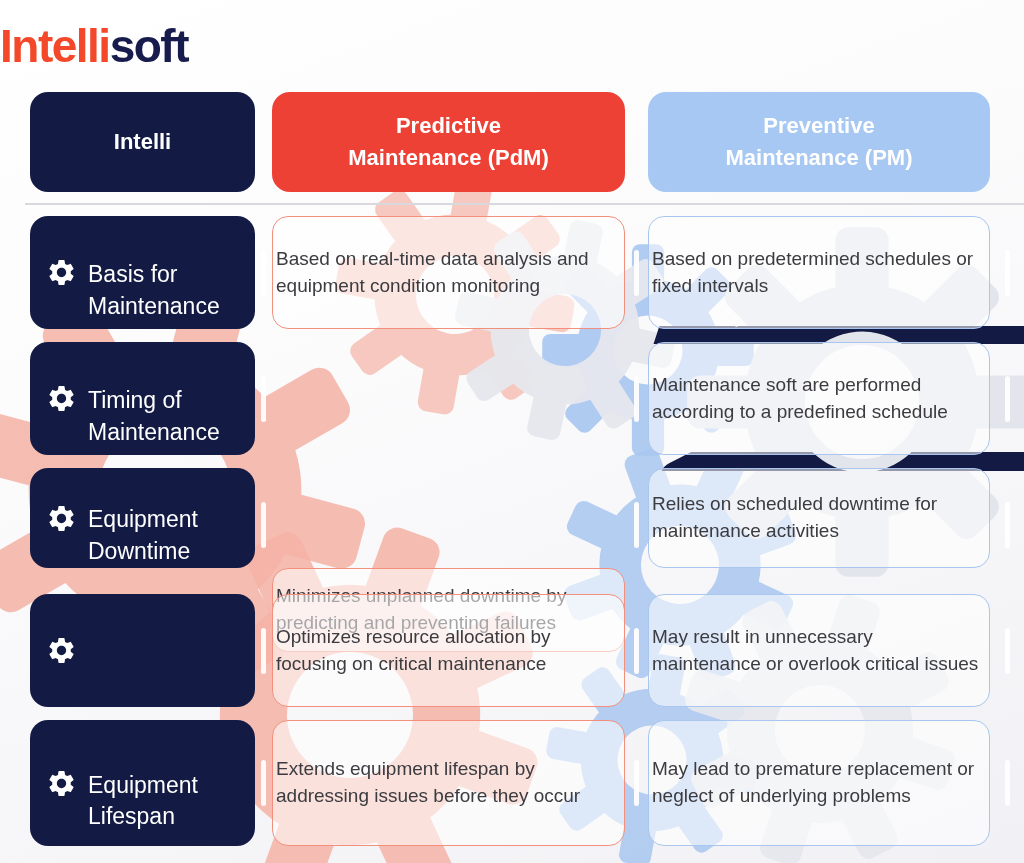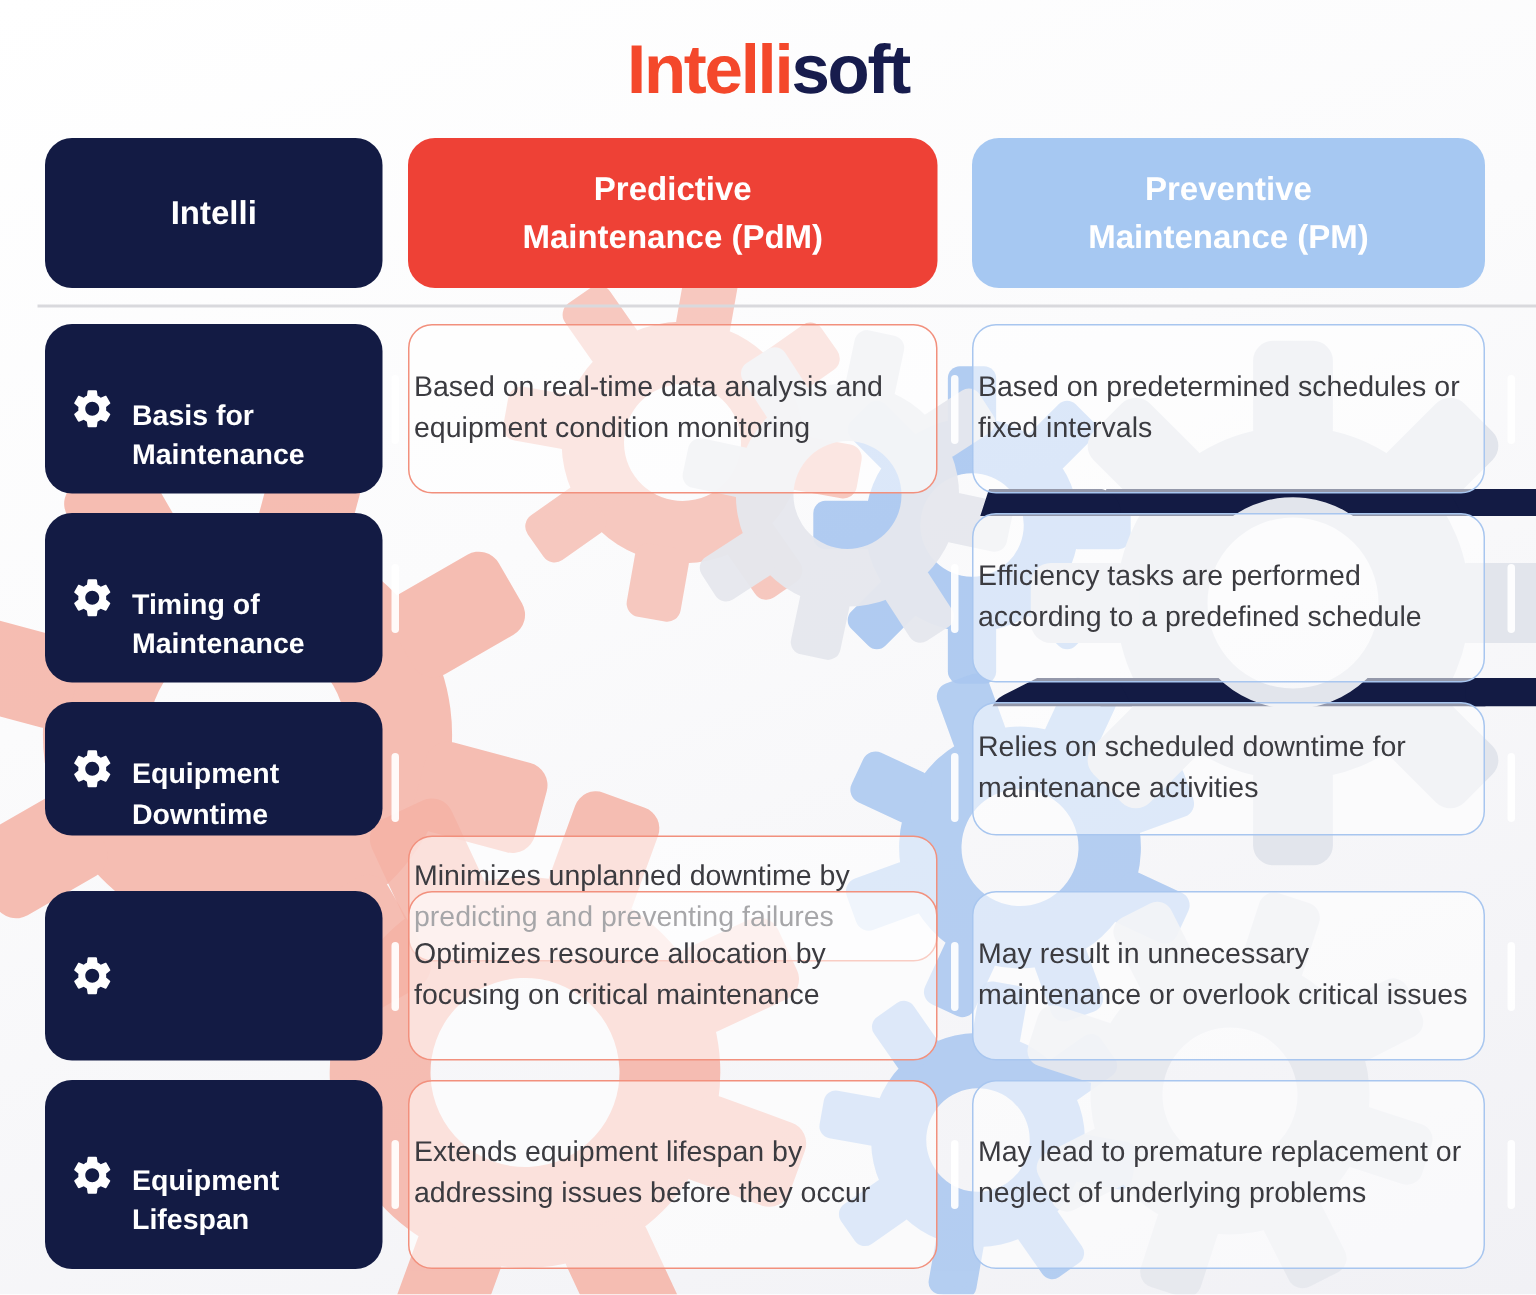--- a/index.html
+++ b/index.html
@@ -11,21 +11,20 @@
     width: 1024px; height: 863px;
     background: linear-gradient(160deg, #ffffff 0%, #fbfbfc 40%, #f1f1f5 100%);
     overflow: hidden;
   }
 
   .decor { position: absolute; inset: 0; z-index: 0; }
 
   .content { position: relative; z-index: 1; }
 
   .logo {
-    text-align: center;
     padding-top: 22px;
     font-size: 46px;
     font-weight: 800;
     letter-spacing: -1.5px;
     line-height: 1.05;
   }
   .logo .part1 { color: #f4482b; }
   .logo .part2 { color: #171c4d; }
 
   .grid-row {
@@ -73,22 +72,22 @@
     grid-column: 1;
     background: #131b44;
     border-radius: 18px;
     display: flex;
     align-items: center;
     padding-left: 16px;
     color: #ffffff;
   }
   .aspect-pill .gear-ic { flex: 0 0 auto; width: 31px; height: 31px; margin-right: 11px; }
   .aspect-label {
-    font-size: 19px;
-    font-weight: 700;
+    font-size: 23px;
+    font-weight: 400;
     line-height: 1.38;
     white-space: pre-line;
     margin-top: 36px;
   }
 
   .card {
     border-radius: 16px;
     display: flex;
     align-items: center;
     padding: 14px 3px;
@@ -198,21 +197,21 @@
 
       <div class="grid-row body-row">
         <div class="aspect-pill">
           <svg class="gear-ic" viewBox="0 0 24 24">
               <path fill="#ffffff" d="M19.14 12.94c.04-.3.06-.61.06-.94 0-.32-.02-.64-.07-.94l2.03-1.58c.18-.14.23-.41.12-.61l-1.92-3.32c-.12-.22-.37-.29-.59-.22l-2.39.96c-.5-.38-1.03-.7-1.62-.94l-.36-2.54c-.04-.24-.24-.41-.48-.41h-3.84c-.24 0-.43.17-.47.41l-.36 2.54c-.59.24-1.13.57-1.62.94l-2.39-.96c-.22-.08-.47 0-.59.22L2.74 8.87c-.12.21-.08.47.12.61l2.03 1.58c-.05.3-.09.63-.09.94s.02.64.07.94l-2.03 1.58c-.18.14-.23.41-.12.61l1.92 3.32c.12.22.37.29.59.22l2.39-.96c.5.38 1.03.7 1.62.94l.36 2.54c.05.24.24.41.48.41h3.84c.24 0 .44-.17.47-.41l.36-2.54c.59-.24 1.13-.56 1.62-.94l2.39.96c.22.08.47 0 .59-.22l1.92-3.32c.12-.22.07-.47-.12-.61l-2.01-1.58zM12 15.6c-1.98 0-3.6-1.62-3.6-3.6s1.62-3.6 3.6-3.6 3.6 1.62 3.6 3.6-1.62 3.6-3.6 3.6z"></path>
             </svg>
           <div class="aspect-label">Timing of
 Maintenance</div>
         </div>
         <div class="card pm">
-          <div>Efficiency tasks are performed according to a predefined schedule</div>
+          <div>Maintenance soft are performed according to a predefined schedule</div>
         </div>
         <span class="dash d1"></span>
         <span class="dash d2"></span>
         <span class="dash d3"></span>
       </div>
 
       <div class="grid-row body-row">
         <div class="aspect-pill">
           <svg class="gear-ic" viewBox="0 0 24 24">
               <path fill="#ffffff" d="M19.14 12.94c.04-.3.06-.61.06-.94 0-.32-.02-.64-.07-.94l2.03-1.58c.18-.14.23-.41.12-.61l-1.92-3.32c-.12-.22-.37-.29-.59-.22l-2.39.96c-.5-.38-1.03-.7-1.62-.94l-.36-2.54c-.04-.24-.24-.41-.48-.41h-3.84c-.24 0-.43.17-.47.41l-.36 2.54c-.59.24-1.13.57-1.62.94l-2.39-.96c-.22-.08-.47 0-.59.22L2.74 8.87c-.12.21-.08.47.12.61l2.03 1.58c-.05.3-.09.63-.09.94s.02.64.07.94l-2.03 1.58c-.18.14-.23.41-.12.61l1.92 3.32c.12.22.37.29.59.22l2.39-.96c.5.38 1.03.7 1.62.94l.36 2.54c.05.24.24.41.48.41h3.84c.24 0 .44-.17.47-.41l.36-2.54c.59-.24 1.13-.56 1.62-.94l2.39.96c.22.08.47 0 .59-.22l1.92-3.32c.12-.22.07-.47-.12-.61l-2.01-1.58zM12 15.6c-1.98 0-3.6-1.62-3.6-3.6s1.62-3.6 3.6-3.6 3.6 1.62 3.6 3.6-1.62 3.6-3.6 3.6z"></path>

